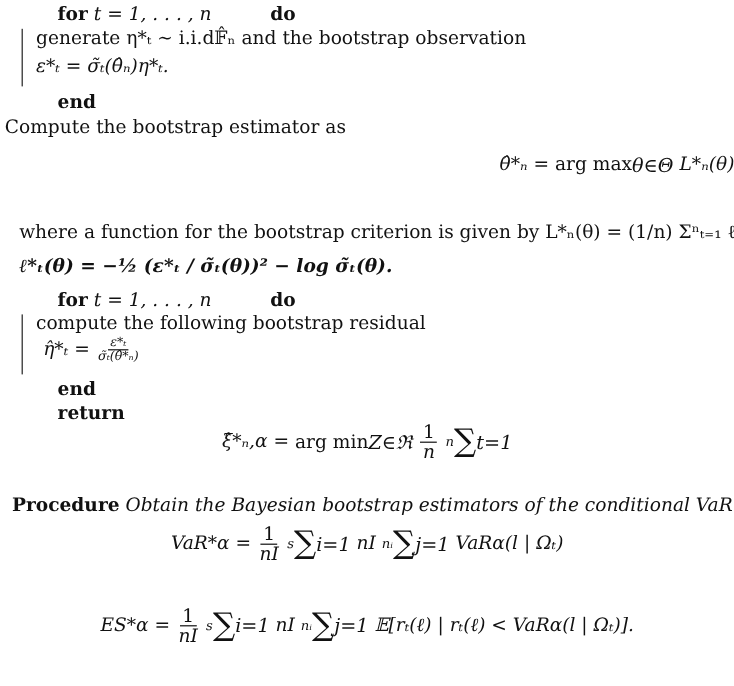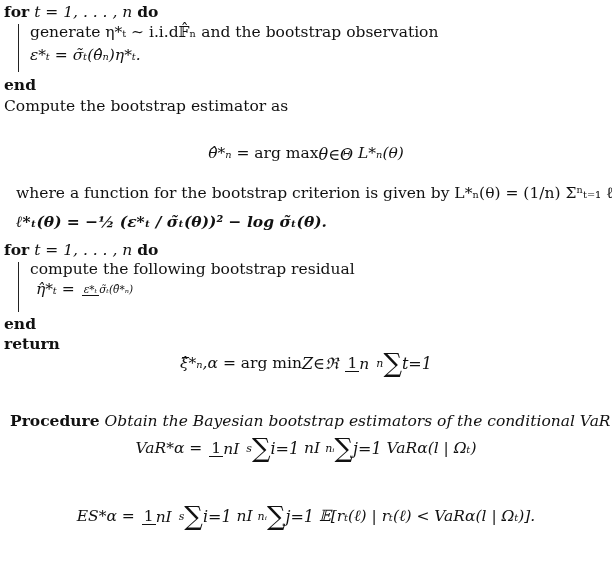--- a/index.html
+++ b/index.html
@@ -2,49 +2,49 @@
 <html><head>
 <meta charset="utf-8">
 <style>
   html, body { margin:0; padding:0; background:#ffffff; }
   body {
     width:612px; height:572px; overflow:hidden; position:relative;
     font-family: "DejaVu Serif", "Liberation Serif", serif;
     color:#111; font-size:15.5px;
   }
   .abs { position:absolute; white-space:nowrap; }
-  .kw { font-weight:bold; }
+  .kw { font-weight:bold;margin-left:44px; }
   i, .it { font-style:italic; }
   .vbar { position:absolute; left:18px; width:1.3px; background:#222; }
   .center { position:absolute; left:0; width:612px; text-align:center; white-space:nowrap; }
   .op { display:inline-flex; align-items:center; vertical-align:middle; line-height:1; }
   .op .sub { font-size:16px; font-style:italic; margin-top:1px; }
   .op .sup { font-size:11px; font-style:italic; margin-bottom:1px; }
   .op .big { font-size:26px; line-height:0.9; }
-  .frac { display:inline-flex; align-items:center; vertical-align:middle; line-height:1.05; margin:0 2px; }
+  .frac { display:inline-flex; flex-direction:column; align-items:center; vertical-align:middle; line-height:1.05; margin:0 2px; }
   .frac .num { border-bottom:1px solid #111; padding:0 2px; }
   .frac.small { font-size:10.5px; }
   .proc-label { font-weight:bold;margin-top:37px; }
 </style>
 </head>
 <body>
 
 <div class="abs" style="left:4px;top:2px;">
   <span class="kw">for</span>
   <span class="it">t = 1, . . . , n</span>
   <span class="kw">do</span>
 </div>
 <div class="vbar" style="top:24px;height:48px;"></div>
 <div class="abs" style="left:30px;top:23px;">generate η*ₜ ∼ i.i.d𝔽̂ₙ and the bootstrap observation</div>
 <div class="abs it" style="left:30px;top:46px;text-align:right;">ε*ₜ = σ̃ₜ(θ̂ₙ)η*ₜ.</div>
 <div class="abs kw" style="left:4px;top:75px;">end</div>
 
 <div class="abs" style="left:4px;top:97px;">Compute the bootstrap estimator as</div>
 
-<div class="center" style="top:144px;">
+<div class="center" style="top:128px;text-align:right;">
   <span class="it">θ̂*ₙ =</span>
   <span class="op">
     <span>arg max</span>
     <span class="sub">θ∈Θ</span>
   </span>
   <span class="it">L*ₙ(θ)</span>
 </div>
 
 <div class="abs" style="left:16px;top:184px;">where a function for the bootstrap criterion is given by L*ₙ(θ) = (1/n) Σⁿₜ₌₁ ℓ*ₜ(θ) and</div>
 <div class="abs it" style="left:16px;top:212px;font-weight:bold;">ℓ*ₜ(θ) = −½ (ε*ₜ / σ̃ₜ(θ))² − log σ̃ₜ(θ).</div>

